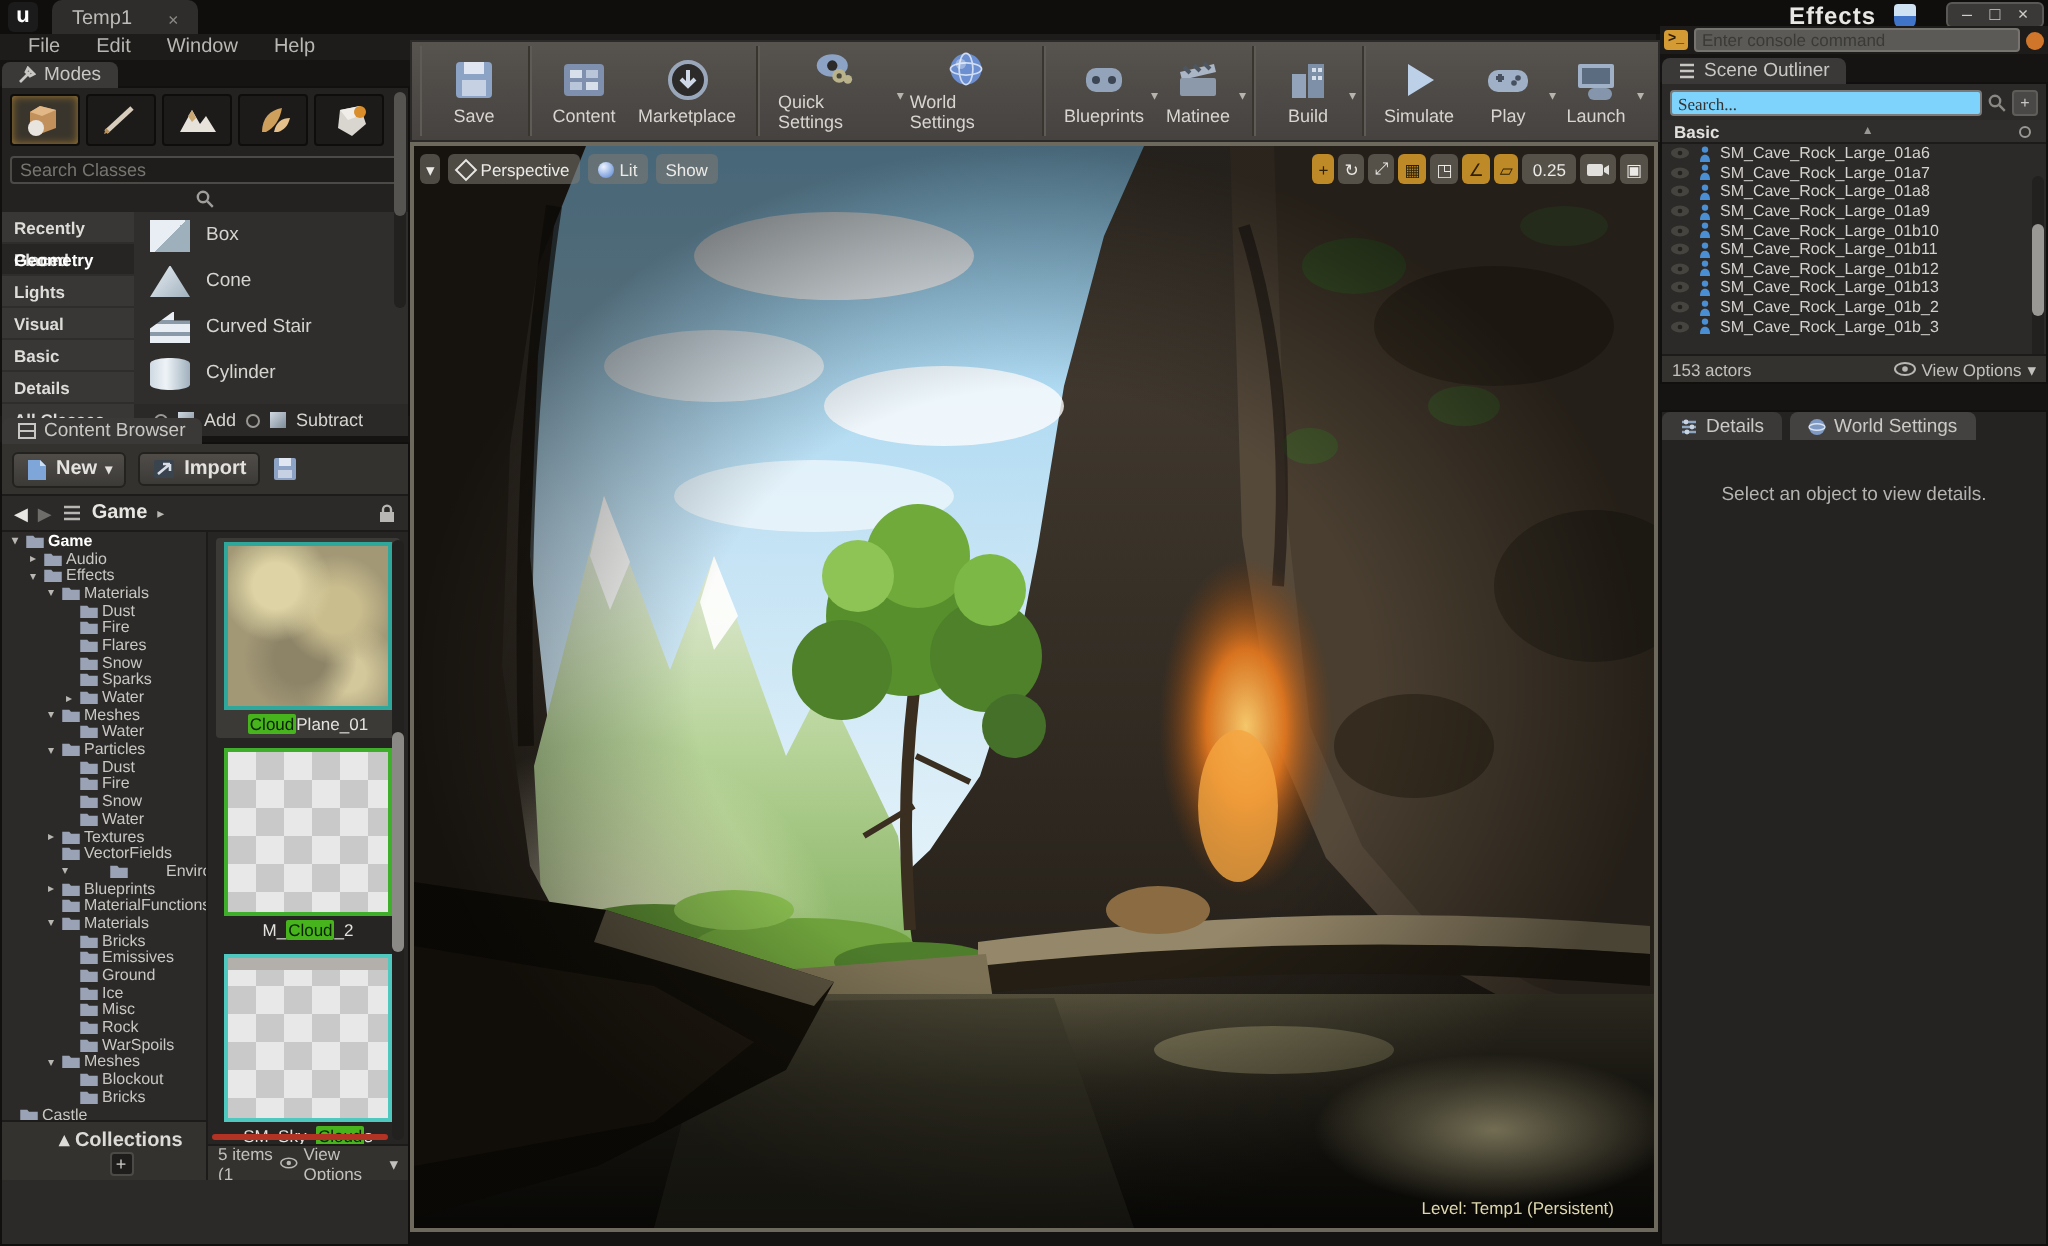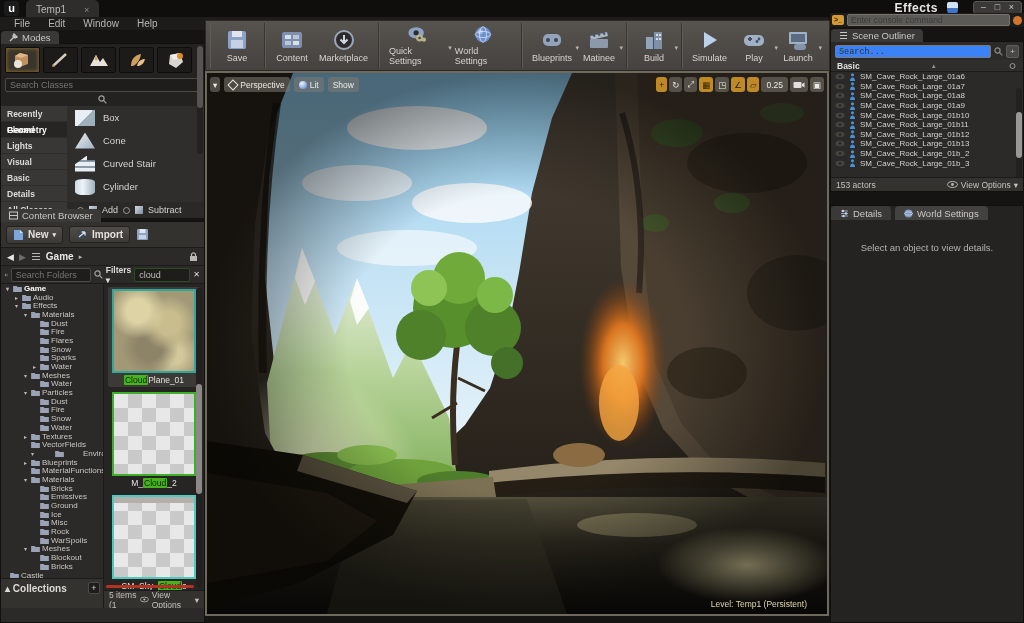--- a/index.html
+++ b/index.html
@@ -83,21 +83,21 @@
   .nav-arrow.dim { color:#6f6d69; }
   .crumb { font-size:10px; font-weight:bold; color:#e8e6e2; }
   .cb-searchrow { height:18px; display:flex; align-items:center; gap:3px; padding:0 4px; background:#2b2a28; border-bottom:1px solid #1c1b1a;}
   .cb-cols { display:flex; height:calc(100% - 76px); position:relative; }
   .tree-col { width:103px; border-right:1px solid #1c1b1a; position:relative; overflow:hidden; background:#2b2a28; }
   .tree { list-style:none; }
   .tree li { display:flex; align-items:center; gap:2px; height:8.7px; font-size:8px; color:#c9c7c3; white-space:nowrap; }
   .tree li .arr { width:7px; font-size:6px; color:#b9b7b3; text-align:center; flex:0 0 auto;}
   .tree li svg { flex:0 0 auto; }
   .collections { position:absolute; left:0; bottom:0; width:103px; height:30px; background:#34322f; border-top:1px solid #1c1b1a; }
-  .coll-head { display:flex; align-items:center; justify-content:space-between; padding:3px 4px 0 4px; }
+  .coll-head { display:flex; align-items:center; justify-content:space-between; padding:3px 4px 0 20px;flex-direction:column; }
   .coll-head .lbl { font-size:10px; font-weight:bold; color:#dddbd7; }
   .plus-btn { width:12px; height:12px; background:#1e1d1c; border:1px solid #4c4a46; color:#cfcdc9; font-size:9px; line-height:10px; text-align:center; border-radius:2px;}
   .asset-col { flex:1; position:relative; background:#262524; overflow:hidden; }
   .asset-card { width:92px; margin:3px 2px 0 4px; padding:2px; border-radius:2px; }
   .asset-card.sel { background:#3c3a36; }
   .thumb { width:84px; height:84px; margin:0 auto; border:2px solid #555; background:#999; }
   .thumb.v-mottle { background:
       radial-gradient(circle at 30% 25%, #ddd3a4 0 14%, transparent 34%),
       radial-gradient(circle at 68% 40%, #c9bd8e 0 16%, transparent 38%),
       radial-gradient(circle at 45% 70%, #8d8468 0 18%, transparent 40%),
@@ -118,21 +118,21 @@
   
   #console-row { left:830px; top:13px; width:194px; height:14px; display:flex; align-items:center; gap:3px; background:#1d1c1a; padding:0 2px; }
   .console-ic { width:12px; height:10px; background:#d49a33; border-radius:2px; color:#2a1c04; font-size:7px; line-height:10px; text-align:center; font-weight:bold;}
   .console-input { flex:1; height:12px; background:#5c5a57; border:1px solid #77746f; border-radius:2px;
       color:#222; font-size:8.5px; padding:0 3px; font-family:"Liberation Sans",sans-serif;}
   .console-input::placeholder { color:#3b3a37; }
   .console-dot { width:9px; height:9px; border-radius:50%; background:#d0762b; }
 
   #outliner { left:830px; top:41px; width:194px; height:151px; }
   .ol-search-row { display:flex; align-items:center; gap:3px; padding:3px 4px 2px 4px; }
-  .ol-search { flex:1; height:13px; background:#3b82f6; border:1px solid #7a7a7a; border-radius:2px; color:#222; font-size:8.5px; padding:0 3px; font-family:Liberation Mono, monospace;}
+  .ol-search { flex:1; height:13px; background:#7dd3fc; border:1px solid #7a7a7a; border-radius:2px; color:#222; font-size:8.5px; padding:0 3px; font-family:Liberation Serif, serif;}
   .ol-search::placeholder { color:#333; }
   .sq-btn { width:13px; height:13px; background:#4a4846; border:1px solid #5f5d59; border-radius:2px; color:#c9c7c3; font-size:8px; text-align:center; line-height:11px;}
   .ol-head { display:flex; align-items:center; height:12px; padding:0 6px; color:#e2e0dc; font-size:8.5px; font-weight:bold; background:#2f2e2c; border-bottom:1px solid #1c1b1a;}
   .ol-head .mid { flex:1; text-align:center; color:#9a9894; font-size:6px; }
   .ol-rows { height:96px; overflow:hidden; position:relative; }
   .ol-row { display:flex; align-items:center; gap:4px; height:9.6px; padding-left:4px; font-size:8px; color:#d4d2ce; white-space:nowrap; }
   .ol-footer { position:absolute; left:0; right:0; bottom:0; height:14px; background:#34322f; border-top:1px solid #1c1b1a;
       display:flex; align-items:center; justify-content:space-between; padding:0 5px; font-size:8.5px; color:#c3c1bd;}
 
   #details { left:830px; top:205px; width:194px; height:418px; background:#242322; border:1px solid #11100f; }
@@ -432,34 +432,20 @@
     <span class="nav-arrow dim">▶</span>
     <svg width="10" height="9" viewBox="0 0 10 9">
         <path d="M1 1.5h8M1 4.5h8M1 7.5h8" stroke="#b9b7b3" stroke-width="1.2"></path>
       </svg>
     <span class="crumb">Game</span>
     <span style="font-size:7px;color:#b9b7b3;">▸</span>
     <svg style="margin-left:auto;" width="9" height="10" viewBox="0 0 9 10">
         <rect x="1" y="4" width="7" height="5" fill="#b9b7b3"></rect>
         <path d="M2.5 4V2.8a2 2 0 014 0V4" fill="none" stroke="#b9b7b3" stroke-width="1.2"></path>
       </svg>
-  </div>
-  <div class="cb-searchrow">
-    <svg width="10" height="10" viewBox="0 0 10 10">
-        <rect x="0.5" y="1" width="3" height="8" fill="#cf962a"></rect>
-        <path d="M5 2h4.5M5 5h4.5M5 8h4.5" stroke="#b9b7b3" stroke-width="1.2"></path>
-      </svg>
-    <input class="search" style="width: 80px;" placeholder="Search Folders">
-    <svg class="mag" width="9" height="9" viewBox="0 0 9 9">
-        <circle cx="3.5" cy="3.5" r="2.6" fill="none" stroke="#a09e9a" stroke-width="1.2"></circle>
-        <path d="M5.6 5.6L8.4 8.4" stroke="#a09e9a" stroke-width="1.2"></path>
-      </svg>
-    <span style="font-size:8.5px;font-weight:bold;color:#dddbd7;"><span>Filters</span> ▾</span>
-    <input class="search" style="width: 56px; border-color: rgba(63, 174, 42, 0.333);" value="cloud">
-    <span style="font-size:8px;color:#dddbd7;">✕</span>
   </div>
   <div class="cb-cols">
     <div class="tree-col">
       <ul class="tree">
 
           <li style="padding-left: 3px; font-weight: bold; color: rgb(255, 255, 255);">
             <span class="arr">▾</span>
             <svg width="9" height="7" viewBox="0 0 10 8">
               <path d="M0 1h4l1 1.2h5V8H0z" fill="#9aa3b5"></path>
             </svg>

